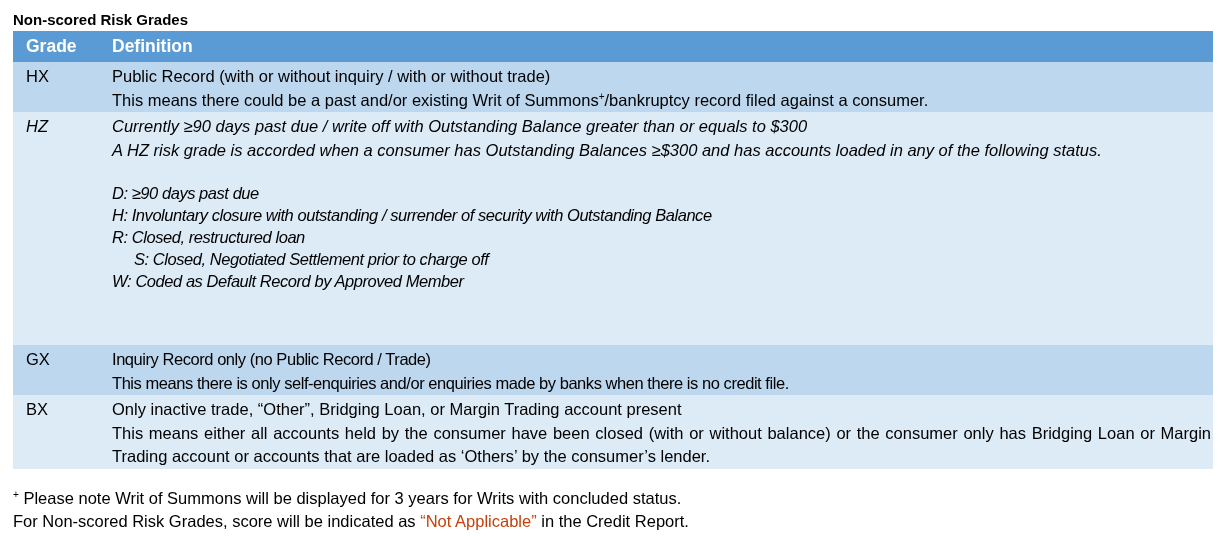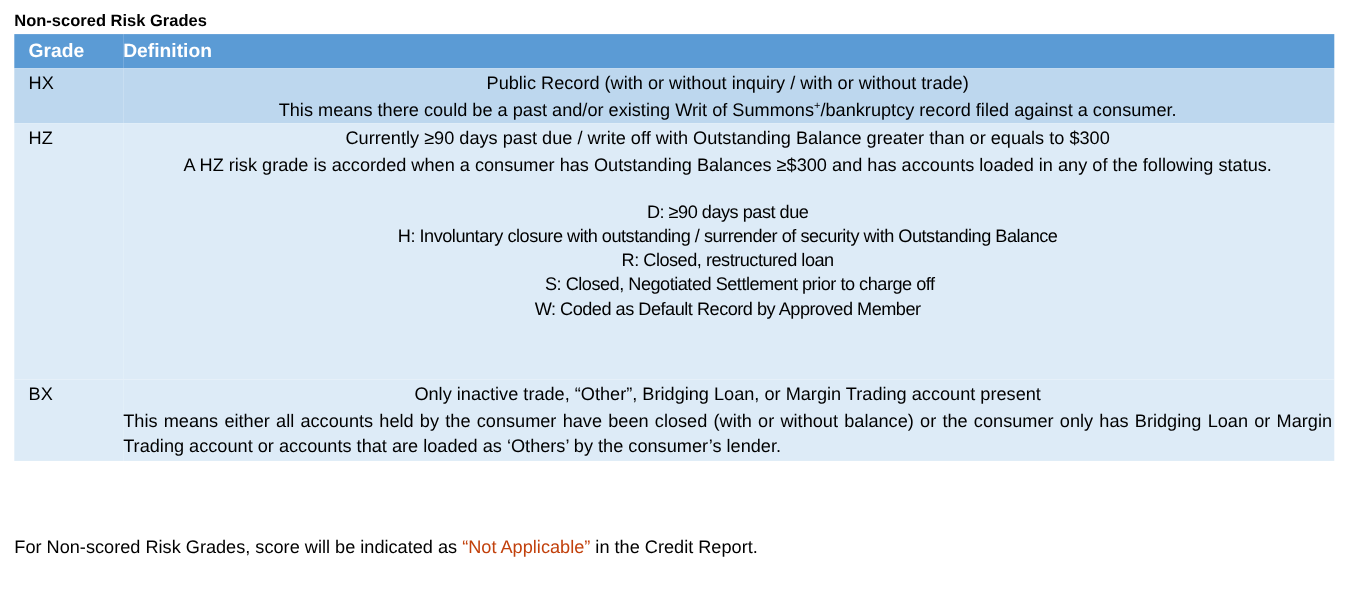--- a/index.html
+++ b/index.html
@@ -51,21 +51,21 @@
       width: 86px;
       padding-left: 13px;
       padding-top: 3px;
     }
     .grade-table td.def-cell {
       padding-top: 3px;
       padding-right: 2px;
     }
     .row-dark { background: #bdd7ee; }
     .row-light { background: #ddebf7; }
-    .line { display: block; text-align: center; }
+    .line { display: block; }
     .justify { text-align: justify; text-align-last: left; }
     .narrow { font-stretch: condensed; letter-spacing: -0.45px; }
     .spacer { display: block; height: 20px; }
     sup.plus { font-size: 10px; vertical-align: 6px; line-height: 0; }
     .footnotes {
       position: absolute;
       left: 13px;
       top: 487px;
       font-size: 16.5px;
       line-height: 23px;
@@ -87,41 +87,49 @@
   <tbody>
 
     <tr class="row-dark" style="height:50px;margin-left:41px;">
       <td class="grade-cell">HX</td>
       <td class="def-cell">
         <span class="line">Public Record (with or without inquiry / with or without trade)</span>
         <span class="line"><span>This means there could be a past and/or existing Writ of Summons</span><sup class="plus">+</sup><span>/bankruptcy record filed against a consumer.</span></span>
       </td>
     </tr>
 
-    <tr class="row-light" style="height:233px;">
+    <tr class="row-light" style="height:233px;font-style:italic;">
       <td class="grade-cell">HZ</td>
       <td class="def-cell">
         <span class="line">Currently ≥90 days past due / write off with Outstanding Balance greater than or equals to $300</span>
         <span class="line">A HZ risk grade is accorded when a consumer has Outstanding Balances ≥$300 and has accounts loaded in any of the following status.</span>
         <span class="spacer"></span>
         <span class="line narrow" style="line-height:22px;">D: ≥90 days past due</span>
         <span class="line narrow" style="line-height:22px;">H: Involuntary closure with outstanding / surrender of security with Outstanding Balance</span>
         <span class="line narrow" style="line-height:22px;">R: Closed, restructured loan</span>
         <span class="line narrow" style="line-height:22px;margin-left:22px;">S: Closed, Negotiated Settlement prior to charge off</span>
         <span class="line narrow" style="line-height:22px;">W: Coded as Default Record by Approved Member</span>
       </td>
     </tr>
 
+    <tr class="row-dark" style="height:50px;">
+      <td class="grade-cell">GX</td>
+      <td class="def-cell narrow">
+        <span class="line">Inquiry Record only (no Public Record / Trade)</span>
+        <span class="line">This means there is only self-enquiries and/or enquiries made by banks when there is no credit file.</span>
+      </td>
+    </tr>
 
     <tr class="row-light" style="height:73px;">
       <td class="grade-cell">BX</td>
       <td class="def-cell">
         <span class="line">Only inactive trade, “Other”, Bridging Loan, or Margin Trading account present</span>
         <span class="line justify">This means either all accounts held by the consumer have been closed (with or without balance) or the consumer only has Bridging Loan or Margin Trading account or accounts that are loaded as ‘Others’ by the consumer’s lender.</span>
       </td>
     </tr>
 
   </tbody>
 </table>
 
 <div class="footnotes">
+  <div><sup class="plus">+</sup><span> Please note Writ of Summons will be displayed for 3 years for Writs with concluded status.</span></div>
   <div><span>For Non-scored Risk Grades, score will be indicated as </span><span class="quote-highlight">“Not Applicable”</span><span> in the Credit Report.</span></div>
 </div>
 
 </body></html>

